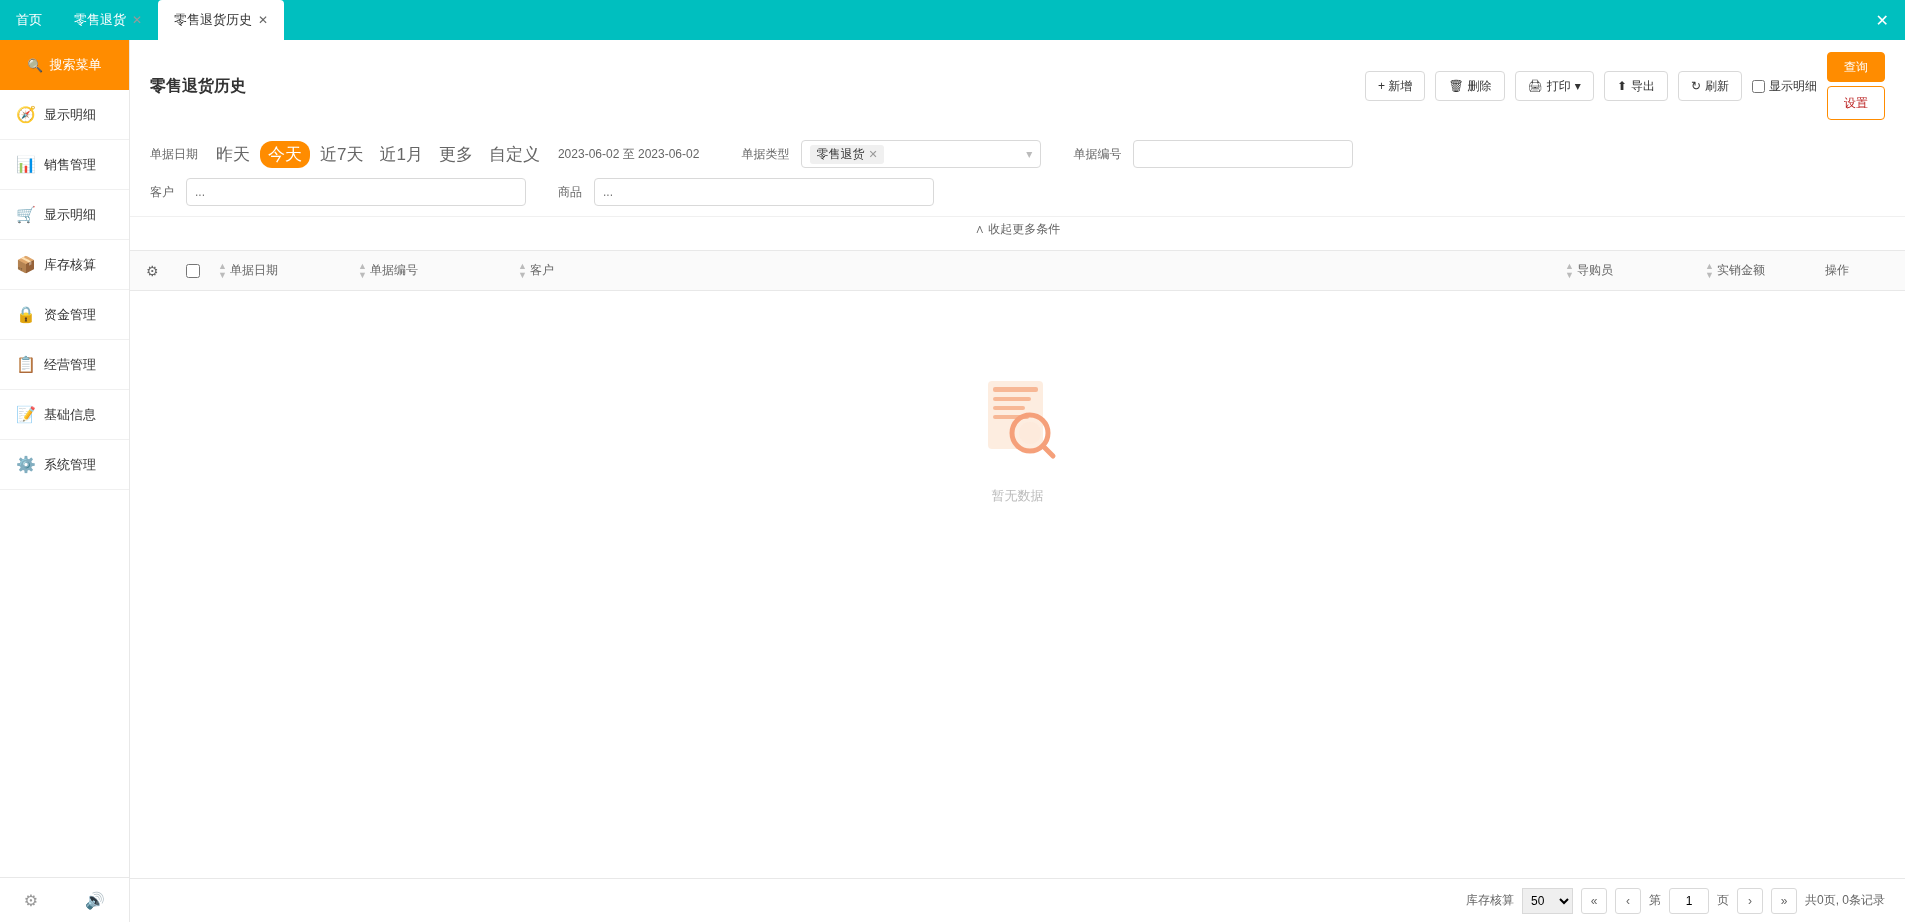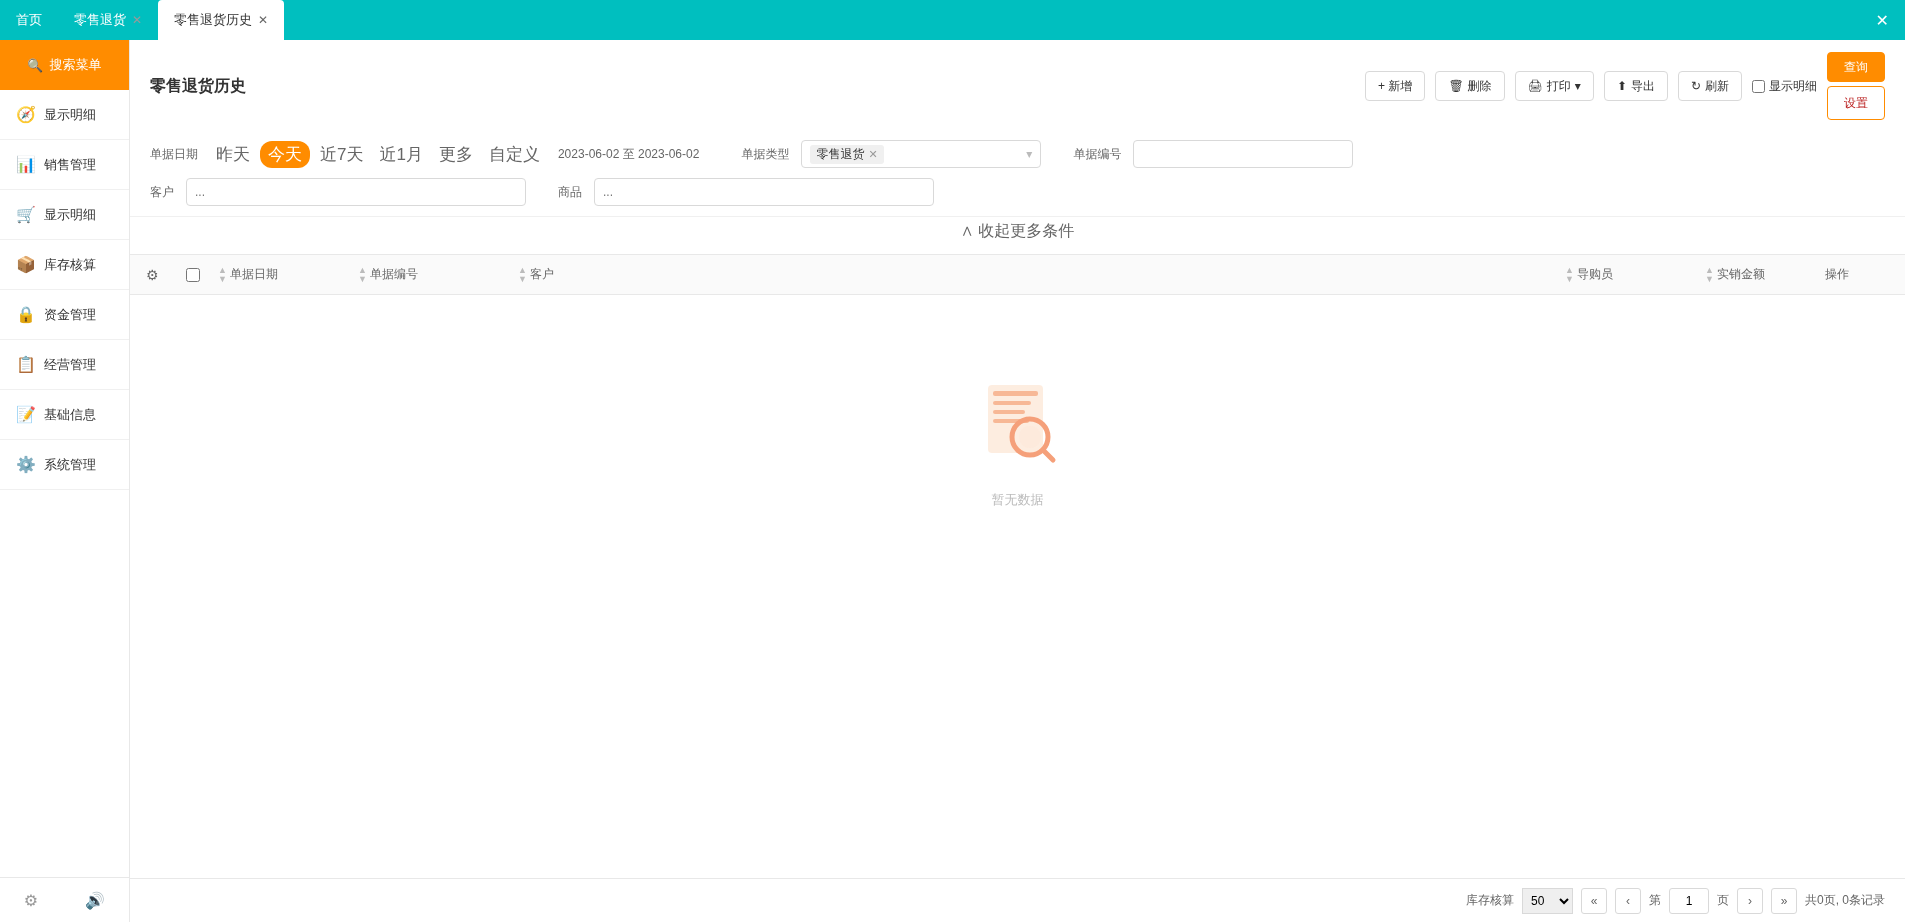--- a/index.html
+++ b/index.html
@@ -239,21 +239,21 @@
       min-width: 200px;
       outline: none;
     }
     .filter-more-btn {
       display: flex;
       align-items: center;
       justify-content: center;
       gap: 4px;
       color: #666;
       cursor: pointer;
-      font-size: 16px;
+      font-size: 12px;
       padding: 4px 12px;
       border-top: 1px solid #f0f0f0;
       margin: 0 -20px;
     }
 
     
     .table-container {
       flex: 1;
       background: #fff;
       margin: 0;

